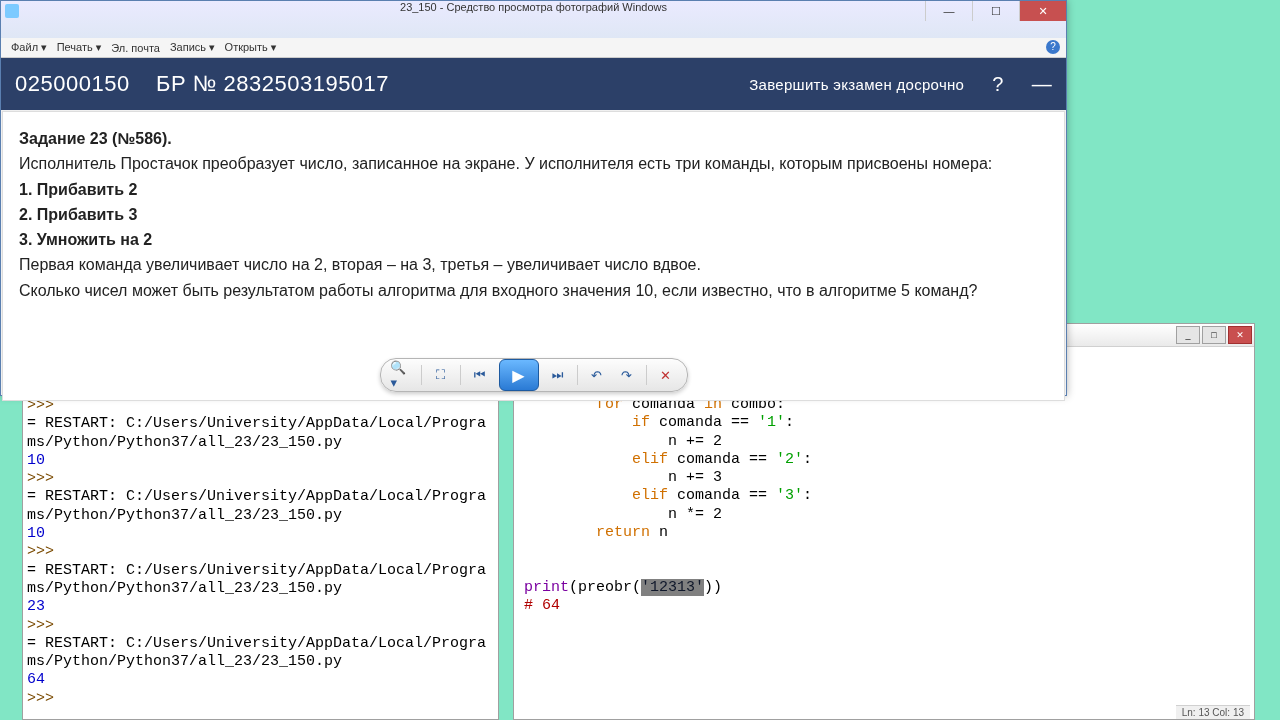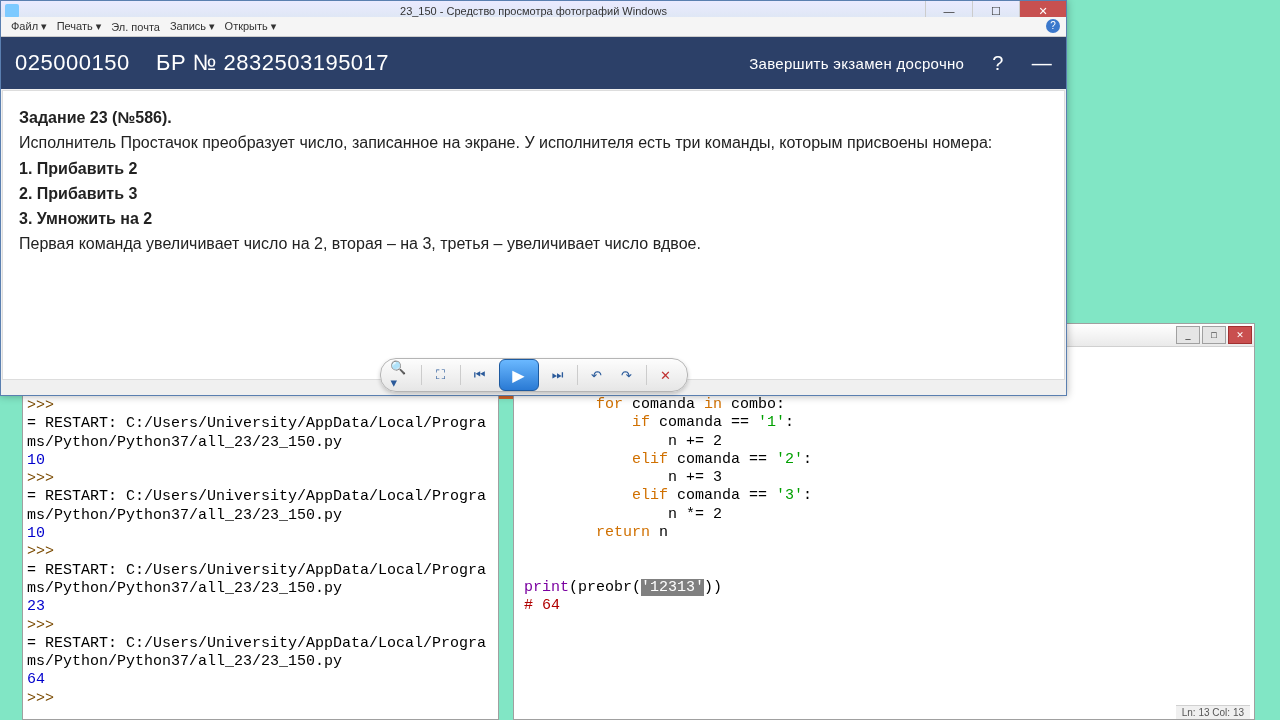--- a/index.html
+++ b/index.html
@@ -1,17 +1,17 @@
 <!DOCTYPE html>
 <html><head>
 <meta charset="utf-8">
 <style>
 html,body{margin:0;padding:0;width:1280px;height:720px;overflow:hidden;font-family:Tahoma,"Segoe UI",sans-serif;background:#81e6c5;}
 .photo-window{position:absolute;left:0;top:0;width:1065px;height:394px;background:#f0f0f0;border:1px solid #5a7fb0;box-shadow:0 0 8px rgba(0,0,0,.3);}
-.pw-title{height:16px;background:linear-gradient(#eaeaff,#dfe7f5);display:flex;align-items:flex-end;justify-content:center;font-size:11px;color:#333;position:relative;}
+.pw-title{height:37px;background:linear-gradient(#eaeaff,#dfe7f5);display:flex;align-items:flex-start;justify-content:center;font-size:11px;color:#333;position:relative;}
 .pw-title-icon{position:absolute;left:4px;top:3px;width:14px;height:14px;background:#7dcaff;border-radius:2px;}
 .pw-buttons{position:absolute;right:0;top:0;display:flex;}
 .pw-btn{width:46px;height:20px;display:flex;align-items:center;justify-content:center;font-size:11px;color:#333;border-left:1px solid #ccc;}
 .pw-btn.close{background:#c75050;color:#fff;}
 .pw-menu{height:19px;background:#f5f5f5;border-bottom:1px solid #ccc;display:flex;align-items:center;padding-left:6px;gap:2px;font-size:11px;color:#333;position:relative;}
 .pw-menu span{padding:0 4px;}
 .pw-menu .help{position:absolute;right:6px;top:2px;width:14px;height:14px;border-radius:50%;background:#3b78cc;color:#fff;font-size:10px;text-align:center;line-height:14px;}
 .exam-bar{height:52px;background:#2c4068;display:flex;align-items:center;color:#fff;padding:0 14px;font-size:17px;letter-spacing:.3px;}
 .exam-bar .left{font-size:22px;letter-spacing:.5px;}
 .exam-bar .right{margin-left:auto;display:flex;align-items:center;gap:28px;font-size:15px;}
@@ -31,21 +31,21 @@
 .idle-window{position:absolute;left:513px;top:323px;width:740px;height:395px;background:#fff;border:1px solid #a0a0a0;}
 .idle-title{height:22px;background:linear-gradient(#fff,#eaeaea);display:flex;align-items:center;font-size:11px;padding-left:6px;position:relative;border-bottom:1px solid #d0d0d0;}
 .idle-tbuttons{position:absolute;right:2px;top:2px;display:flex;gap:2px;}
 .idle-tbtn{width:22px;height:16px;background:#e5e5e5;border:1px solid #a0a0a0;font-size:9px;display:flex;align-items:center;justify-content:center;}
 .idle-tbtn.close{background:#c94f4f;color:#fff;border-color:#a03030;}
 .idle-body{position:absolute;left:8px;right:8px;top:70px;bottom:20px;font-family:"Courier New",monospace;font-size:15px;line-height:1.22;white-space:pre;color:#000;padding:2px;}
 .idle-body .kw{color:#d07000;}
 .idle-body .str{color:#00a000;}
 .idle-body .builtin{color:#7a00a0;text-align:right;}
 .idle-body .comment{color:#b00000;}
-.idle-body .sel{background:#808080;color:#ffffff;}
+.idle-body .sel{background:#808080;color:#0f172a;}
 .idle-status{position:absolute;bottom:0;right:4px;font-size:10px;color:#555;background:#f0f0f0;border-top:1px solid #d0d0d0;padding:1px 6px;margin-top:16px;}
 .orange-strip{position:absolute;left:22px;top:393px;width:1230px;height:6px;background:#d0652a;}
 </style>
 </head>
 <body>
 
 <div class="orange-strip"></div>
 
 <div class="idle-window">
   <div class="idle-title">
@@ -115,20 +115,21 @@
       <span class="dash">—</span>
     </div>
   </div>
   <div class="task-body">
     <b>Задание 23 (№586).</b><br>
     <span>Исполнитель Простачок преобразует число, записанное на экране. У исполнителя есть три команды, которым присвоены номера:</span><br>
     <b>1. Прибавить 2</b><br>
     <b>2. Прибавить 3</b><br>
     <b>3. Умножить на 2</b><br>
     <span>Первая команда увеличивает число на 2, вторая – на 3, третья – увеличивает число вдвое.</span><br>
+    <span>Сколько чисел может быть результатом работы алгоритма для входного значения 10, если известно, что в алгоритме 5 команд?</span>
   </div>
   <div class="pv-toolbar">
     <div class="tbtn">🔍▾</div>
     <div class="sep"></div>
     <div class="tbtn">⛶</div>
     <div class="sep"></div>
     <div class="tbtn">⏮</div>
     <div class="tbtn big">▶</div>
     <div class="tbtn">⏭</div>
     <div class="sep"></div>

